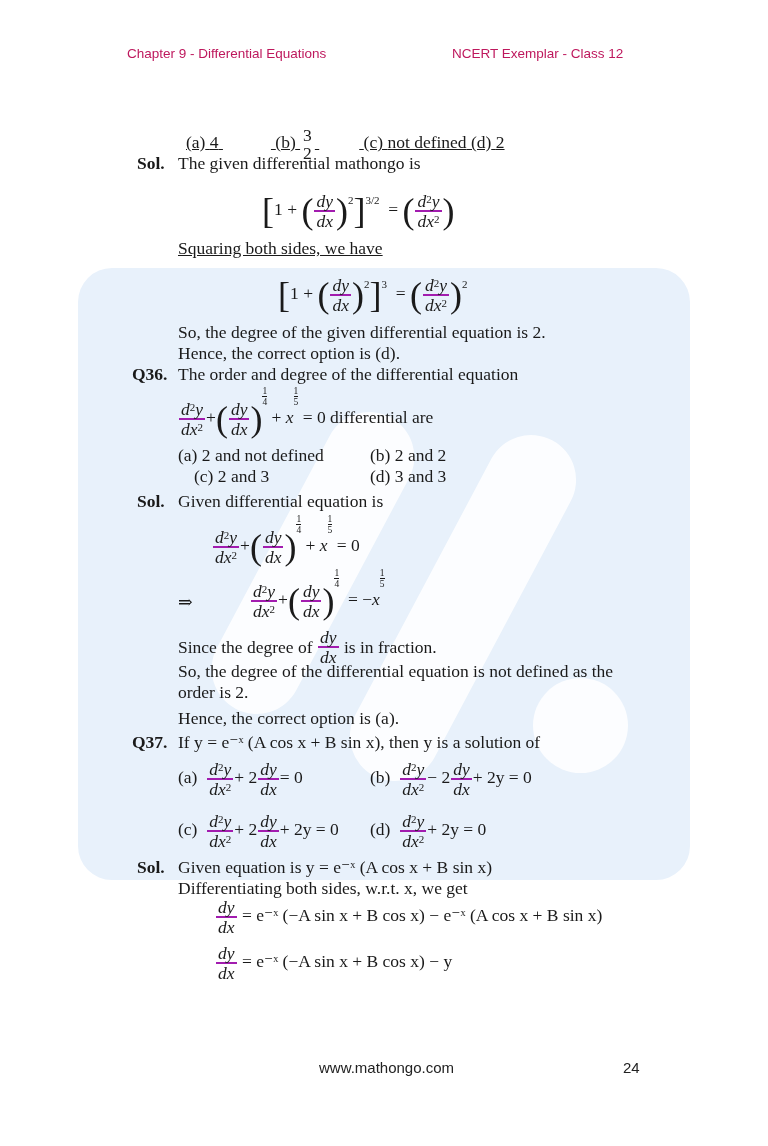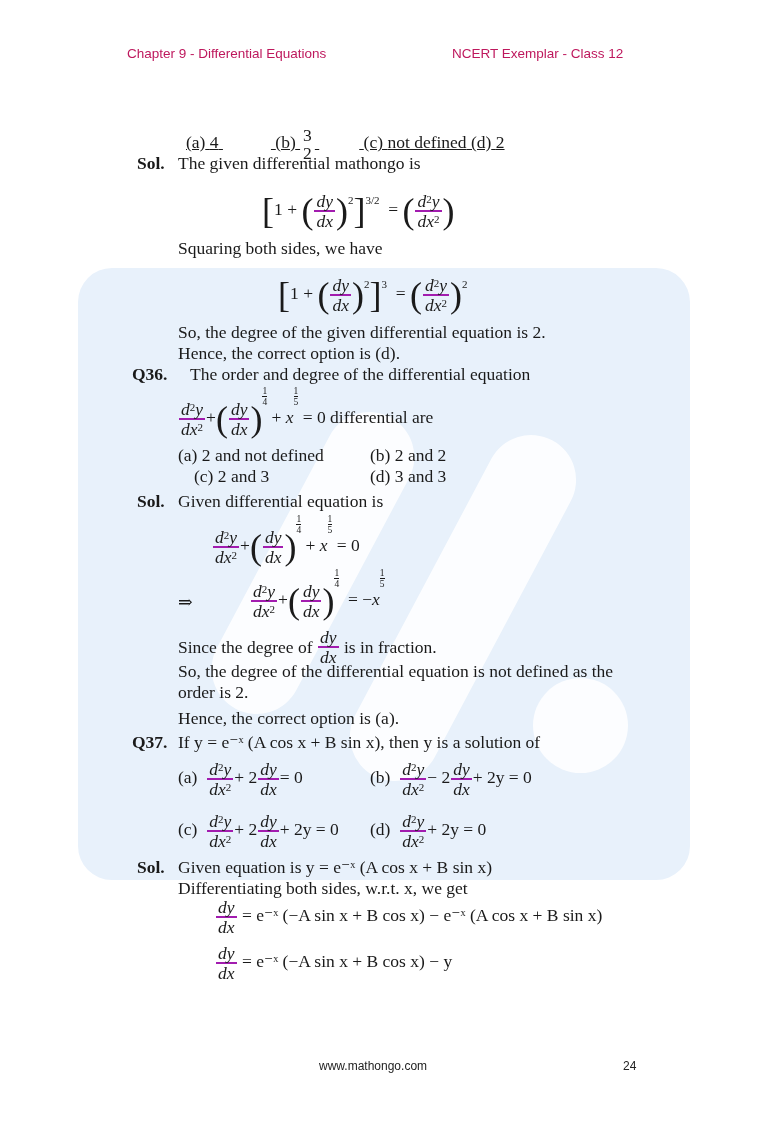--- a/index.html
+++ b/index.html
@@ -1,19 +1,19 @@
 <!DOCTYPE html>
 <html><head>
 <meta charset="utf-8">
 <style>
   html, body { margin:0; padding:0; background:#ffffff; }
   body { width:768px; height:1146px; position:relative; overflow:hidden;
          font-family:"Liberation Serif","DejaVu Serif",serif; color:#1a1a1a; }
   .hdr { position:absolute; top:46px; font-family:"Liberation Sans","DejaVu Sans",sans-serif; font-size:13.5px; color:#be185d; }
-  .ftr { position:absolute; top:1059px; font-family:"Liberation Sans","DejaVu Sans",sans-serif; font-size:12px; color:#222; }
+  .ftr { position:absolute; top:1059px; font-family:"Liberation Sans","DejaVu Sans",sans-serif; font-size:15px; color:#222; }
   .panel { position:absolute; left:78px; top:268px; width:612px; height:612px; background:#e8f1fb; border-radius:34px; }
   .wm { position:absolute; background:#ffffff; border-radius:60px; opacity:0.85; }
   .ln { position:absolute; font-size:17.5px; white-space:nowrap; line-height:20px; }
   .b { font-weight:bold; }
   i { font-style:italic; }
   .frac { display:inline-block; vertical-align:middle; text-align:center; line-height:18px; margin:0 1px; }
   .frac > span { display:block; padding:0 2px; }
   .frac > span.num { border-bottom:2px solid #a21caf; }
   .big { font-size:36px; line-height:36px; vertical-align:middle; font-weight:200; }
   sup.s { font-size:11px; vertical-align:top; position:relative; top:-2px; }
@@ -47,32 +47,32 @@
 </div>
 
 <div class="ln b" style="left:137px;top:153px;">Sol.</div>
 <div class="ln" style="left:178px;top:153px;">The given differential mathongo is</div>
 
 <div class="ln" style="left:262px;top:192px;">
   <span class="big">[</span>1 + <span class="big">(</span><span class="frac"><span class="num"><i>dy</i></span><span><i>dx</i></span></span><span class="big">)</span><sup class="s">2</sup><span class="big">]</span><sup class="s">3/2</sup>
   &nbsp;= <span class="big">(</span><span class="frac"><span class="num"><i>d</i><sup class="s">2</sup><i>y</i></span><span><i>dx</i><sup class="s">2</sup></span></span><span class="big">)</span>
 </div>
 
-<div class="ln" style="left:178px;top:238px;">Squaring both sides, we have</div>
+<div class="ln" style="left:178px;top:238px;text-decoration:underline;">Squaring both sides, we have</div>
 
 <div class="ln" style="left:278px;top:276px;">
   <span class="big">[</span>1 + <span class="big">(</span><span class="frac"><span class="num"><i>dy</i></span><span><i>dx</i></span></span><span class="big">)</span><sup class="s">2</sup><span class="big">]</span><sup class="s">3</sup>
   &nbsp;= <span class="big">(</span><span class="frac"><span class="num"><i>d</i><sup class="s">2</sup><i>y</i></span><span><i>dx</i><sup class="s">2</sup></span></span><span class="big">)</span><sup class="s">2</sup>
 </div>
 
 <div class="ln" style="left:178px;top:322px;">So, the degree of the given differential equation is 2.</div>
 <div class="ln" style="left:178px;top:343px;">Hence, the correct option is (d).</div>
 
 <div class="ln b" style="left:132px;top:364px;">Q36.</div>
-<div class="ln" style="left:178px;top:364px;margin-left:12px;">The order and degree of the differential equation</div>
+<div class="ln" style="left:178px;top:364px;">The order and degree of the differential equation</div>
 
 <div class="ln" style="left:178px;top:400px;">
   <span class="frac"><span class="num"><i>d</i><sup class="s">2</sup><i>y</i></span><span><i>dx</i><sup class="s">2</sup></span></span>+<span class="big">(</span><span class="frac"><span class="num"><i>dy</i></span><span><i>dx</i></span></span><span class="big">)</span><span class="sfrac"><span class="num">1</span><span>4</span></span>
   + <i>x</i><span class="sfrac"><span class="num">1</span><span>5</span></span> = 0
   <span>differential are</span>
 </div>
 
 <div class="ln" style="left:178px;top:445px;text-align:center;">
   <span>(a)</span> <span>2 and not defined</span>
 </div>

